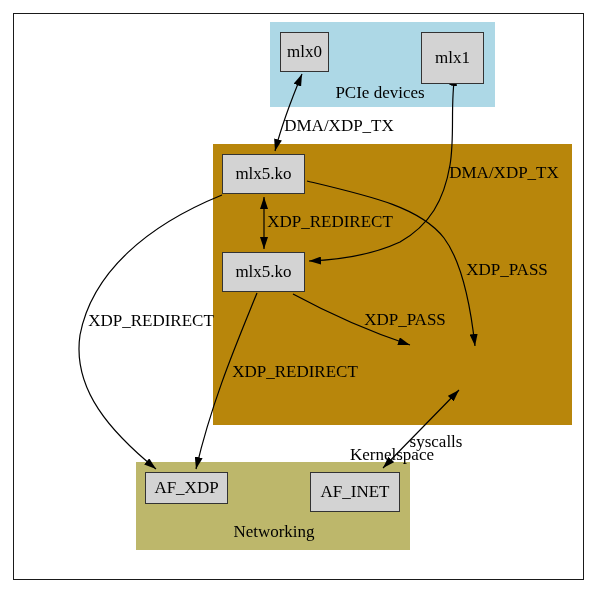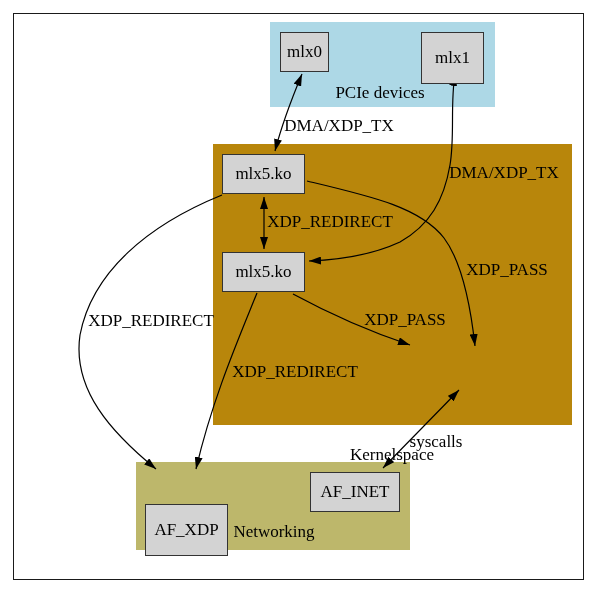--- a/index.html
+++ b/index.html
@@ -35,21 +35,21 @@
     align-items: center;
     justify-content: center;
     font-size: 17px;
     white-space: nowrap;
   }
   .node-mlx0     { left: 280px; top: 32px;  width: 49px;  height: 40px; }
   .node-mlx1     { left: 421px; top: 32px;  width: 63px;  height: 52px; }
   .node-mlx5a    { left: 222px; top: 154px; width: 83px;  height: 40px; }
   .node-mlx5b    { left: 222px; top: 252px; width: 83px;  height: 40px; }
   .node-netstack { left: 399px; top: 349px; width: 164px; height: 40px; }
-  .node-afxdp    { left: 145px; top: 472px; width: 83px;  height: 52px; margin-top: 32px; }
+  .node-afxdp    { left: 145px; top: 472px; width: 83px;  height: 32px; }
   .node-afinet   { left: 310px; top: 472px; width: 90px;  height: 40px; }
   .lbl {
     position: absolute;
     transform: translate(-50%, -50%);
     font-size: 17px;
     white-space: nowrap;
     line-height: 1;
     text-align: right;
   }
   .lbl-pcie      { left: 380px; top: 92px;  }

